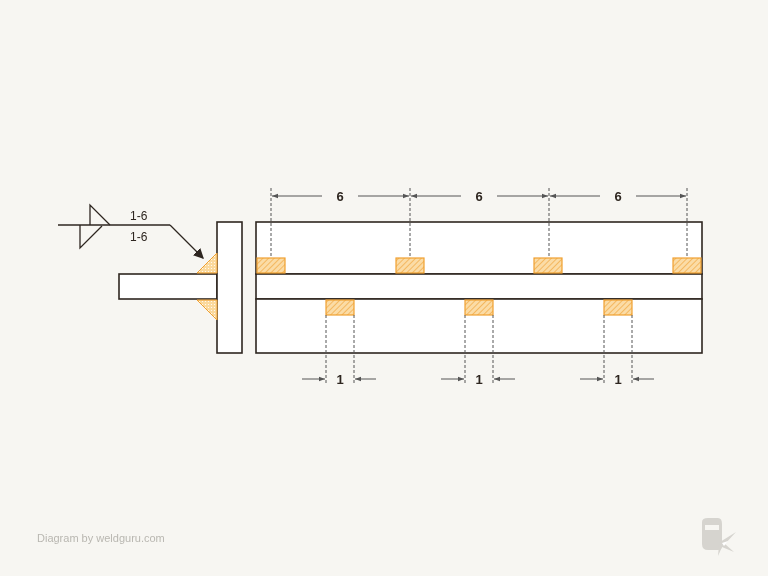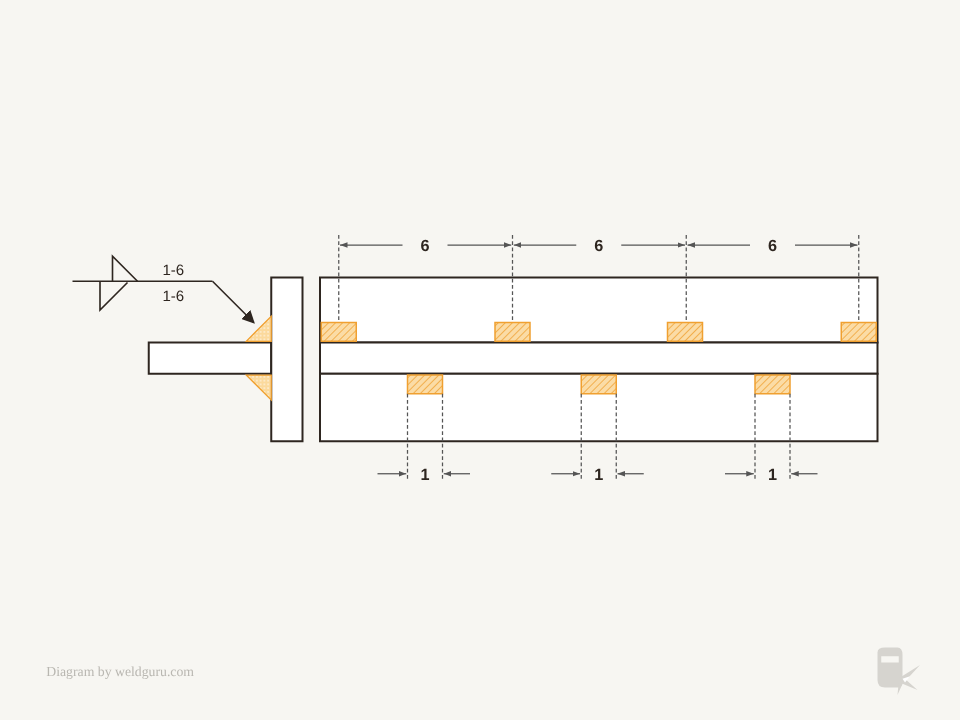--- a/index.html
+++ b/index.html
@@ -6,21 +6,21 @@
   body {
     width: 768px; height: 576px; overflow: hidden;
     background: #f7f6f2;
     font-family: "Liberation Sans", sans-serif;
     position: relative;
   }
   svg.diagram { position: absolute; left: 0; top: 0; }
   .footer-credit {
     position: absolute; left: 37px; top: 532px;
     font-size: 11px; color: #b9b7b1;
-    font-family: Liberation Serif, serif;
+    font-family: Liberation Sans, sans-serif;
     text-align: center;
   }
   .logo { position: absolute; left: 698px; top: 516px; width: 40px; height: 40px; }
 </style>
 </head>
 <body>
 
 <svg class="diagram" width="768" height="576" viewBox="0 0 768 576" xmlns="http://www.w3.org/2000/svg">
   <defs>
     <pattern id="hatch" patternUnits="userSpaceOnUse" width="4" height="4" patternTransform="rotate(45)">

